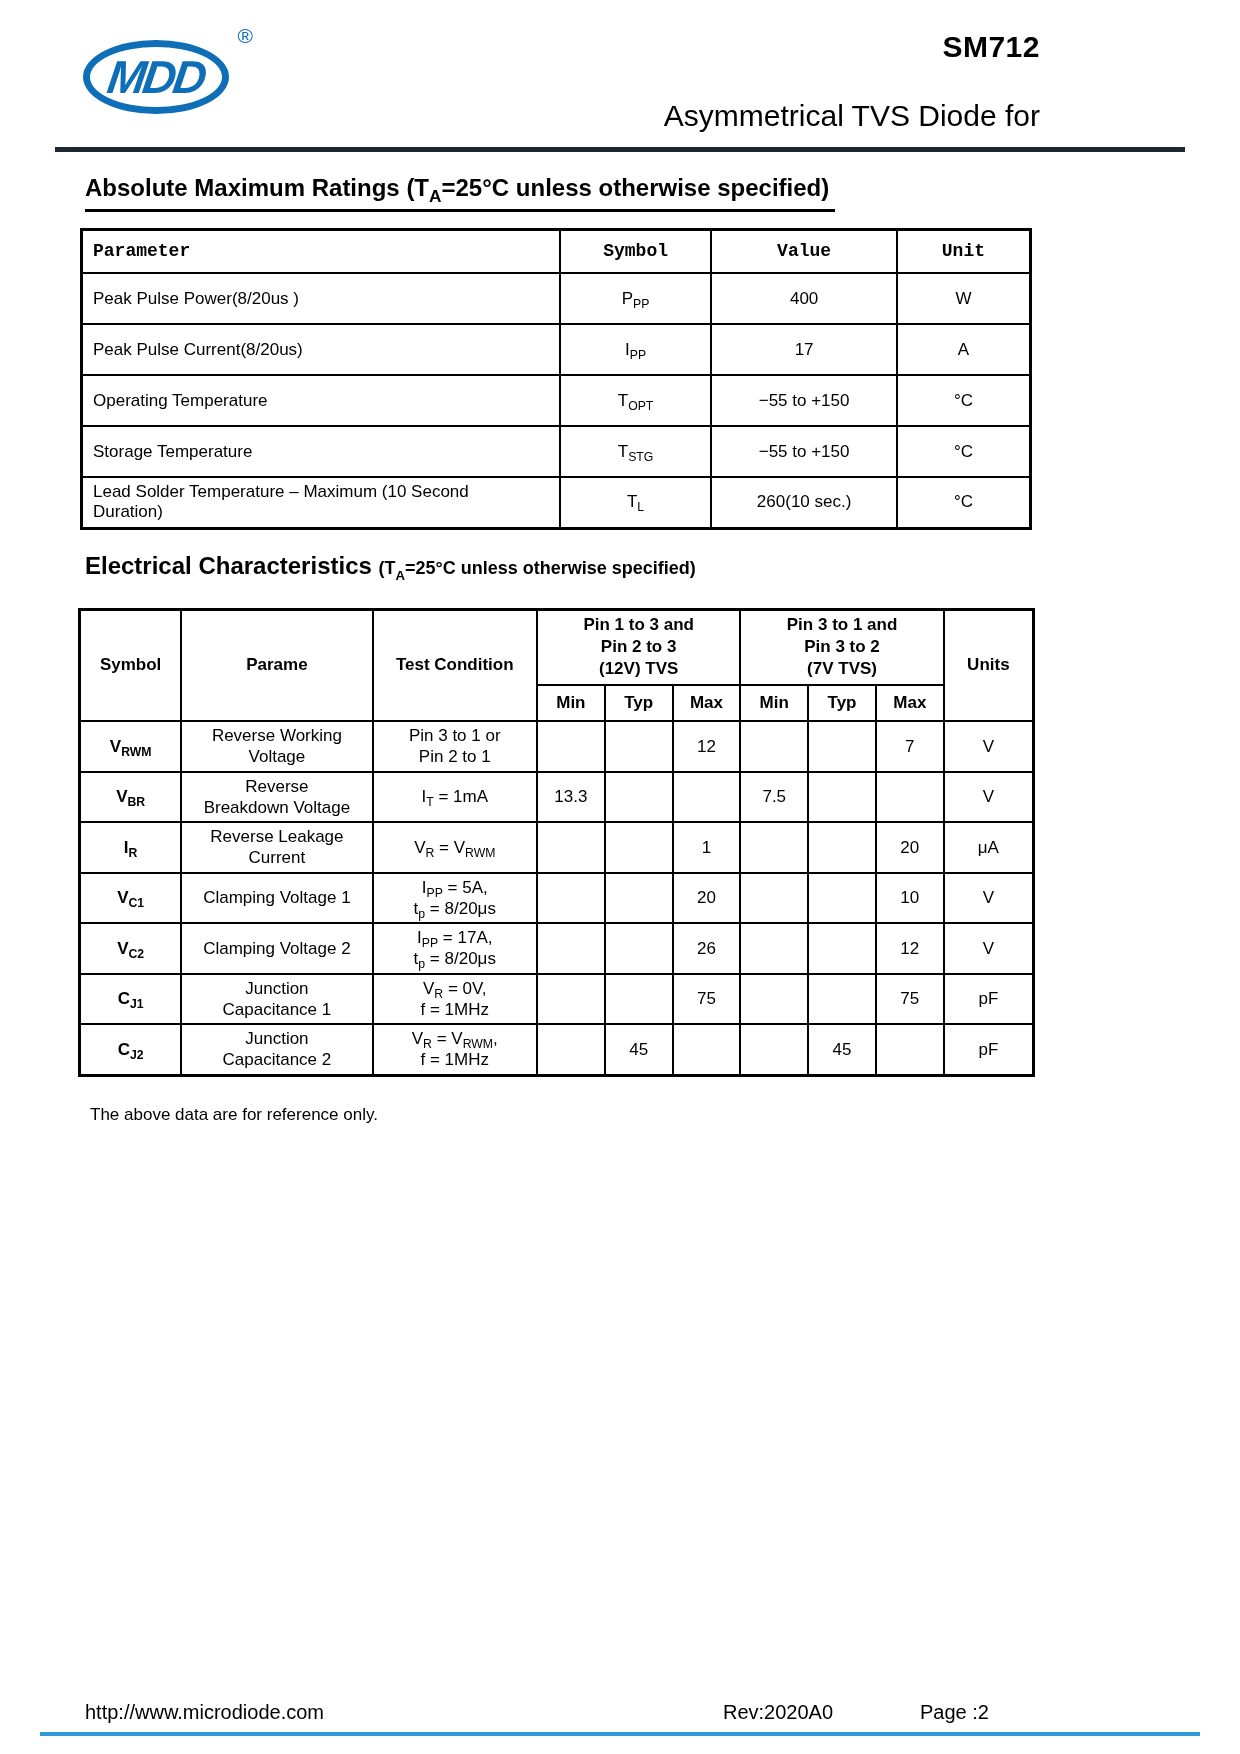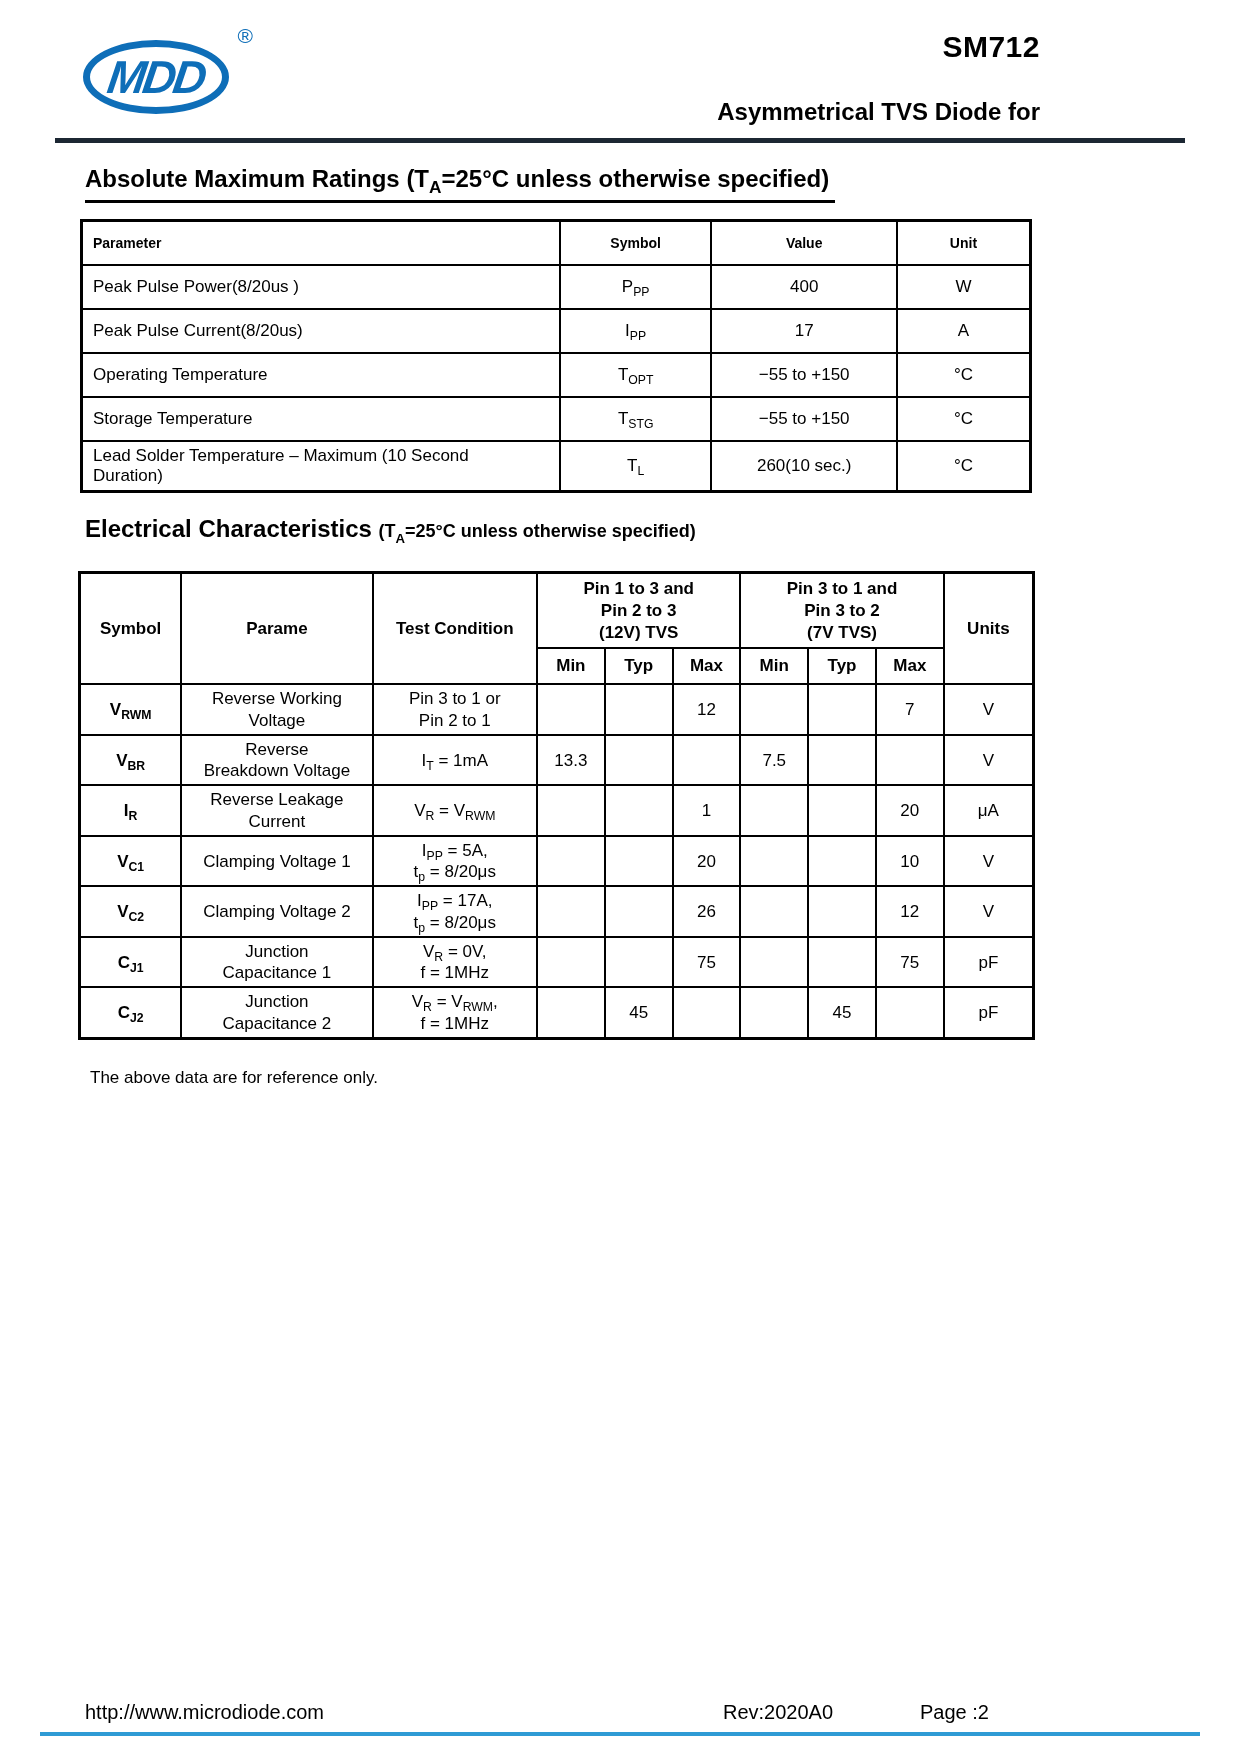--- a/index.html
+++ b/index.html
@@ -22,37 +22,37 @@
     width:146px;height:74px;border:7px solid var(--brand-blue);border-radius:50%;
     display:flex;align-items:center;justify-content:center;background:#fff;
   }
   .logo-text{
     font-style:italic;font-weight:bold;font-size:46px;color:var(--brand-blue);
     letter-spacing:-3px;transform:skewX(-8deg);line-height:1;
   }
   .reg{position:absolute;top:-16px;right:-24px;font-size:21px;color:var(--brand-blue);}
   .title-block{text-align:right;padding-right:145px;margin-top:8px;}
   .part-number{font-size:30px;font-weight:bold;margin-bottom:32px;letter-spacing:.5px;}
-  .subtitle{font-size:24px;font-weight:bold;line-height:1.35;}
+  .subtitle{font-size:30px;font-weight:normal;line-height:1.35;}
   .rule{height:5px;background:var(--header-rule);margin-top:10px;}
 
   
   .sec-title{font-size:24px;font-weight:bold;margin:22px 0 16px 30px;width:fit-content;}
   .underlined{border-bottom:3px solid #000;padding-bottom:7px;padding-right:6px;}
   .seg-small{font-size:0.75em;}
   sub{font-size:0.72em;line-height:0;}
   sub.seg-small{font-size:0.55em;}
 
   
   table{border-collapse:collapse;}
   .amr{margin-left:25px;width:952px;border:3px solid #000;}
   .amr th,.amr td{border:2px solid #000;font-size:17px;padding:4px 10px;text-align:center;}
-  .amr th{height:44px;font-size:14px;font-weight:bold;}
+  .amr th{height:44px;font-size:18px;font-weight:bold;font-family:Liberation Mono, monospace;}
   .amr .left{text-align:left;}
-  .amr td{height:44px;}
+  .amr td{height:51px;}
   .amr col.c-param{width:480px;}
   .amr col.c-sym{width:152px;}
   .amr col.c-val{width:186px;}
   .amr col.c-unit{width:134px;}
   .lh-tall{line-height:1.75;}
 
   
   .ec{margin-left:23px;width:957px;border:3px solid #000;margin-top:28px;}
   .ec th,.ec td{border:2px solid #000;font-size:17px;text-align:center;padding:3px 5px;}
   .ec thead th{font-weight:bold;line-height:1.3;}

